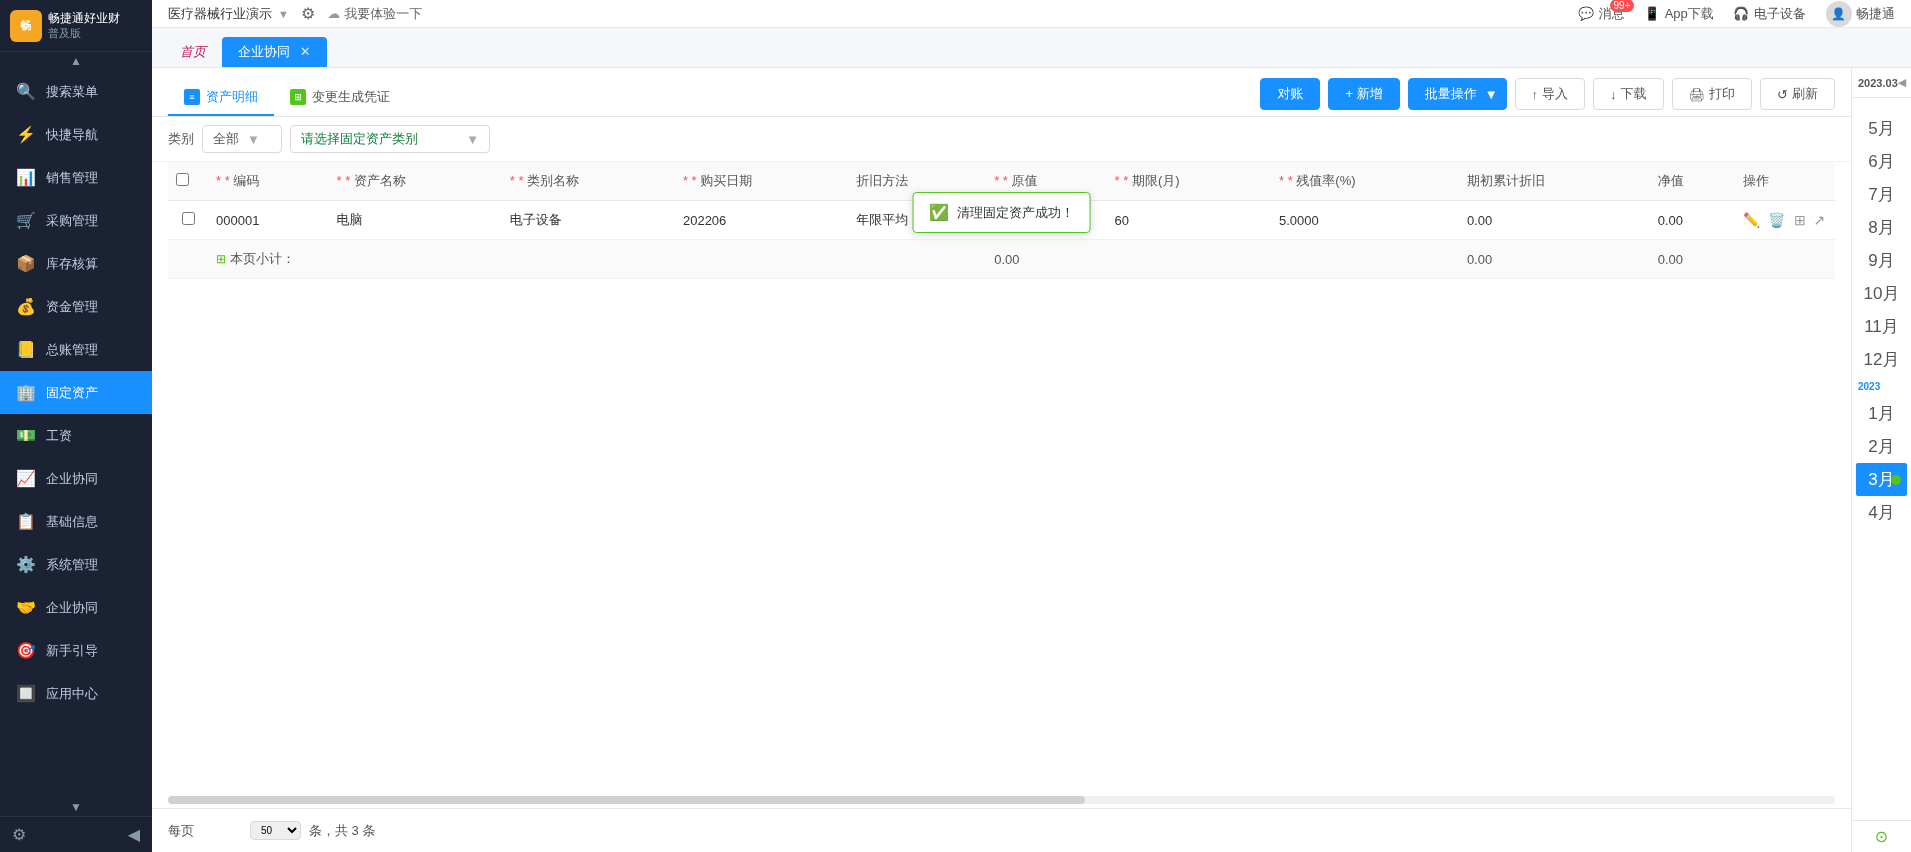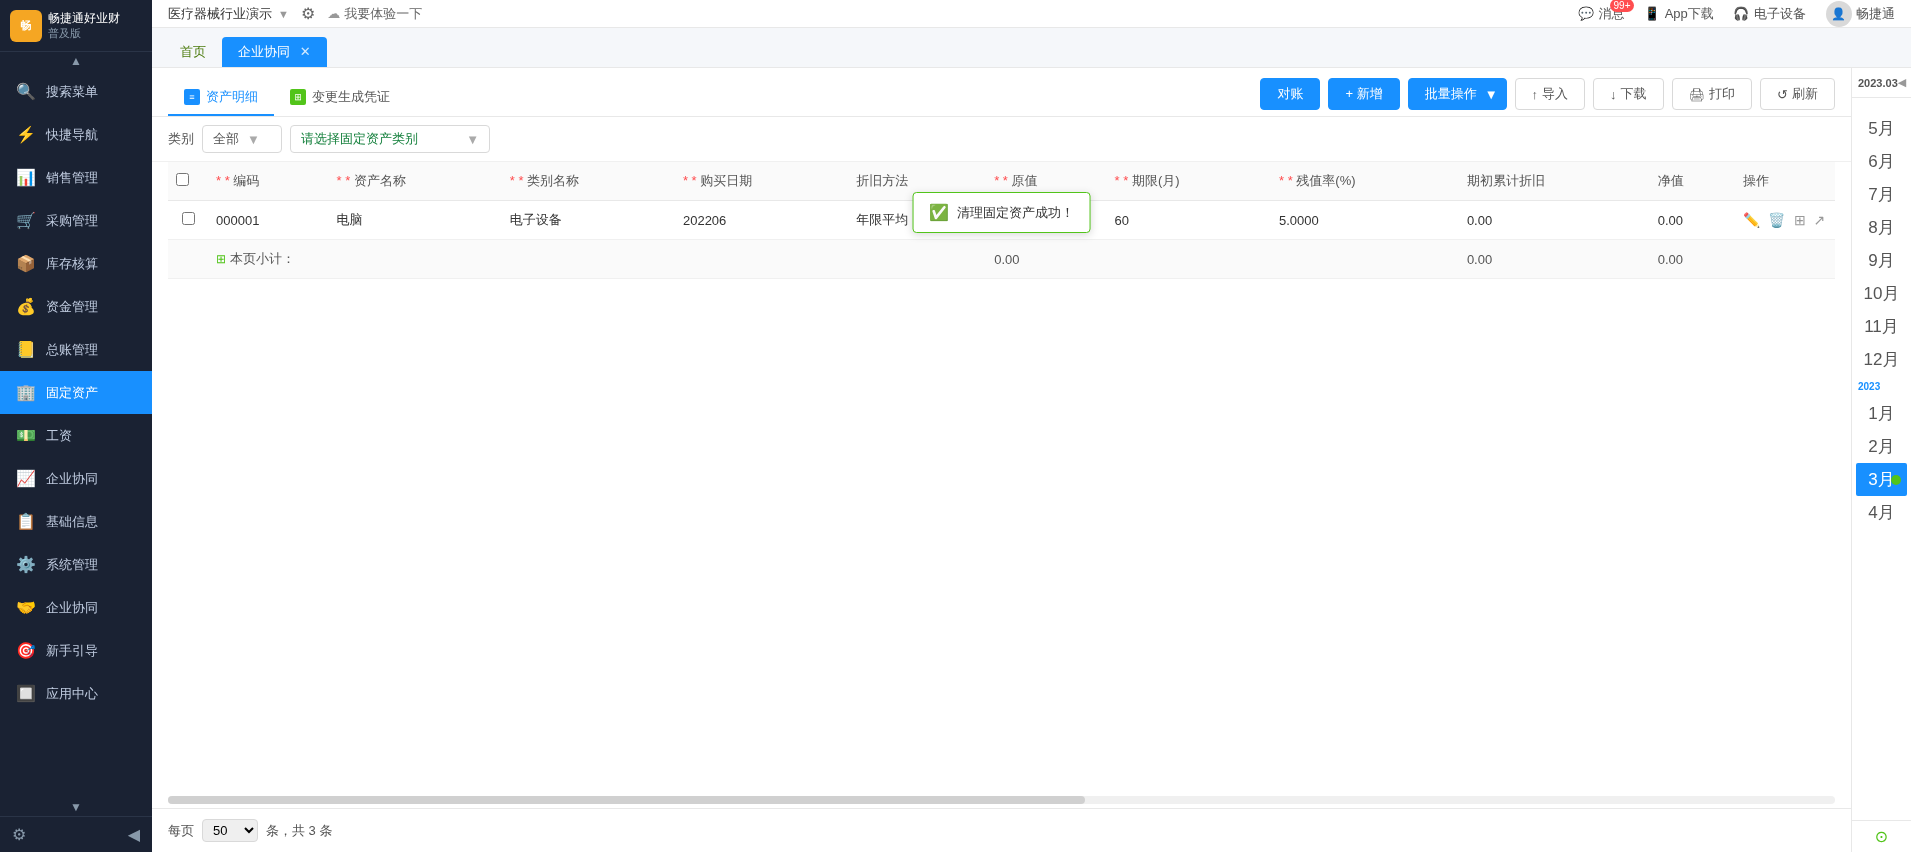--- a/index.html
+++ b/index.html
@@ -164,21 +164,21 @@
       cursor: pointer;
       font-size: 13px;
       color: #555;
       background: #e8edf3;
     }
     .tab.active {
       background: #1890ff;
       color: white;
     }
     .tab .close { margin-left: 6px; color: rgba(255,255,255,0.8); cursor: pointer; }
-    .tab-home { background: transparent; color: #4d7c0f; font-size: 13px; padding: 6px 12px; }
+    .tab-home { background: transparent; color: #be185d; font-size: 13px; padding: 6px 12px; font-style: italic; }
 
     
     .content {
       flex: 1;
       display: flex;
       overflow: hidden;
     }
 
     
     .main-content {
@@ -351,21 +351,22 @@
       gap: 8px;
       flex-shrink: 0;
       background: white;
       font-size: 13px;
       color: #555;
     }
     .page-size-select {
       border: 1px solid #d9d9d9;
       border-radius: 4px;
       padding: 2px 6px;
-      font-size: 13px;
+      font-size: 10px;
+      margin-left: 48px;
     }
 
     
     .timeline-panel {
       width: 60px;
       background: white;
       border-left: 1px solid #e8e8e8;
       display: flex;
       flex-direction: column;
       overflow: hidden;

